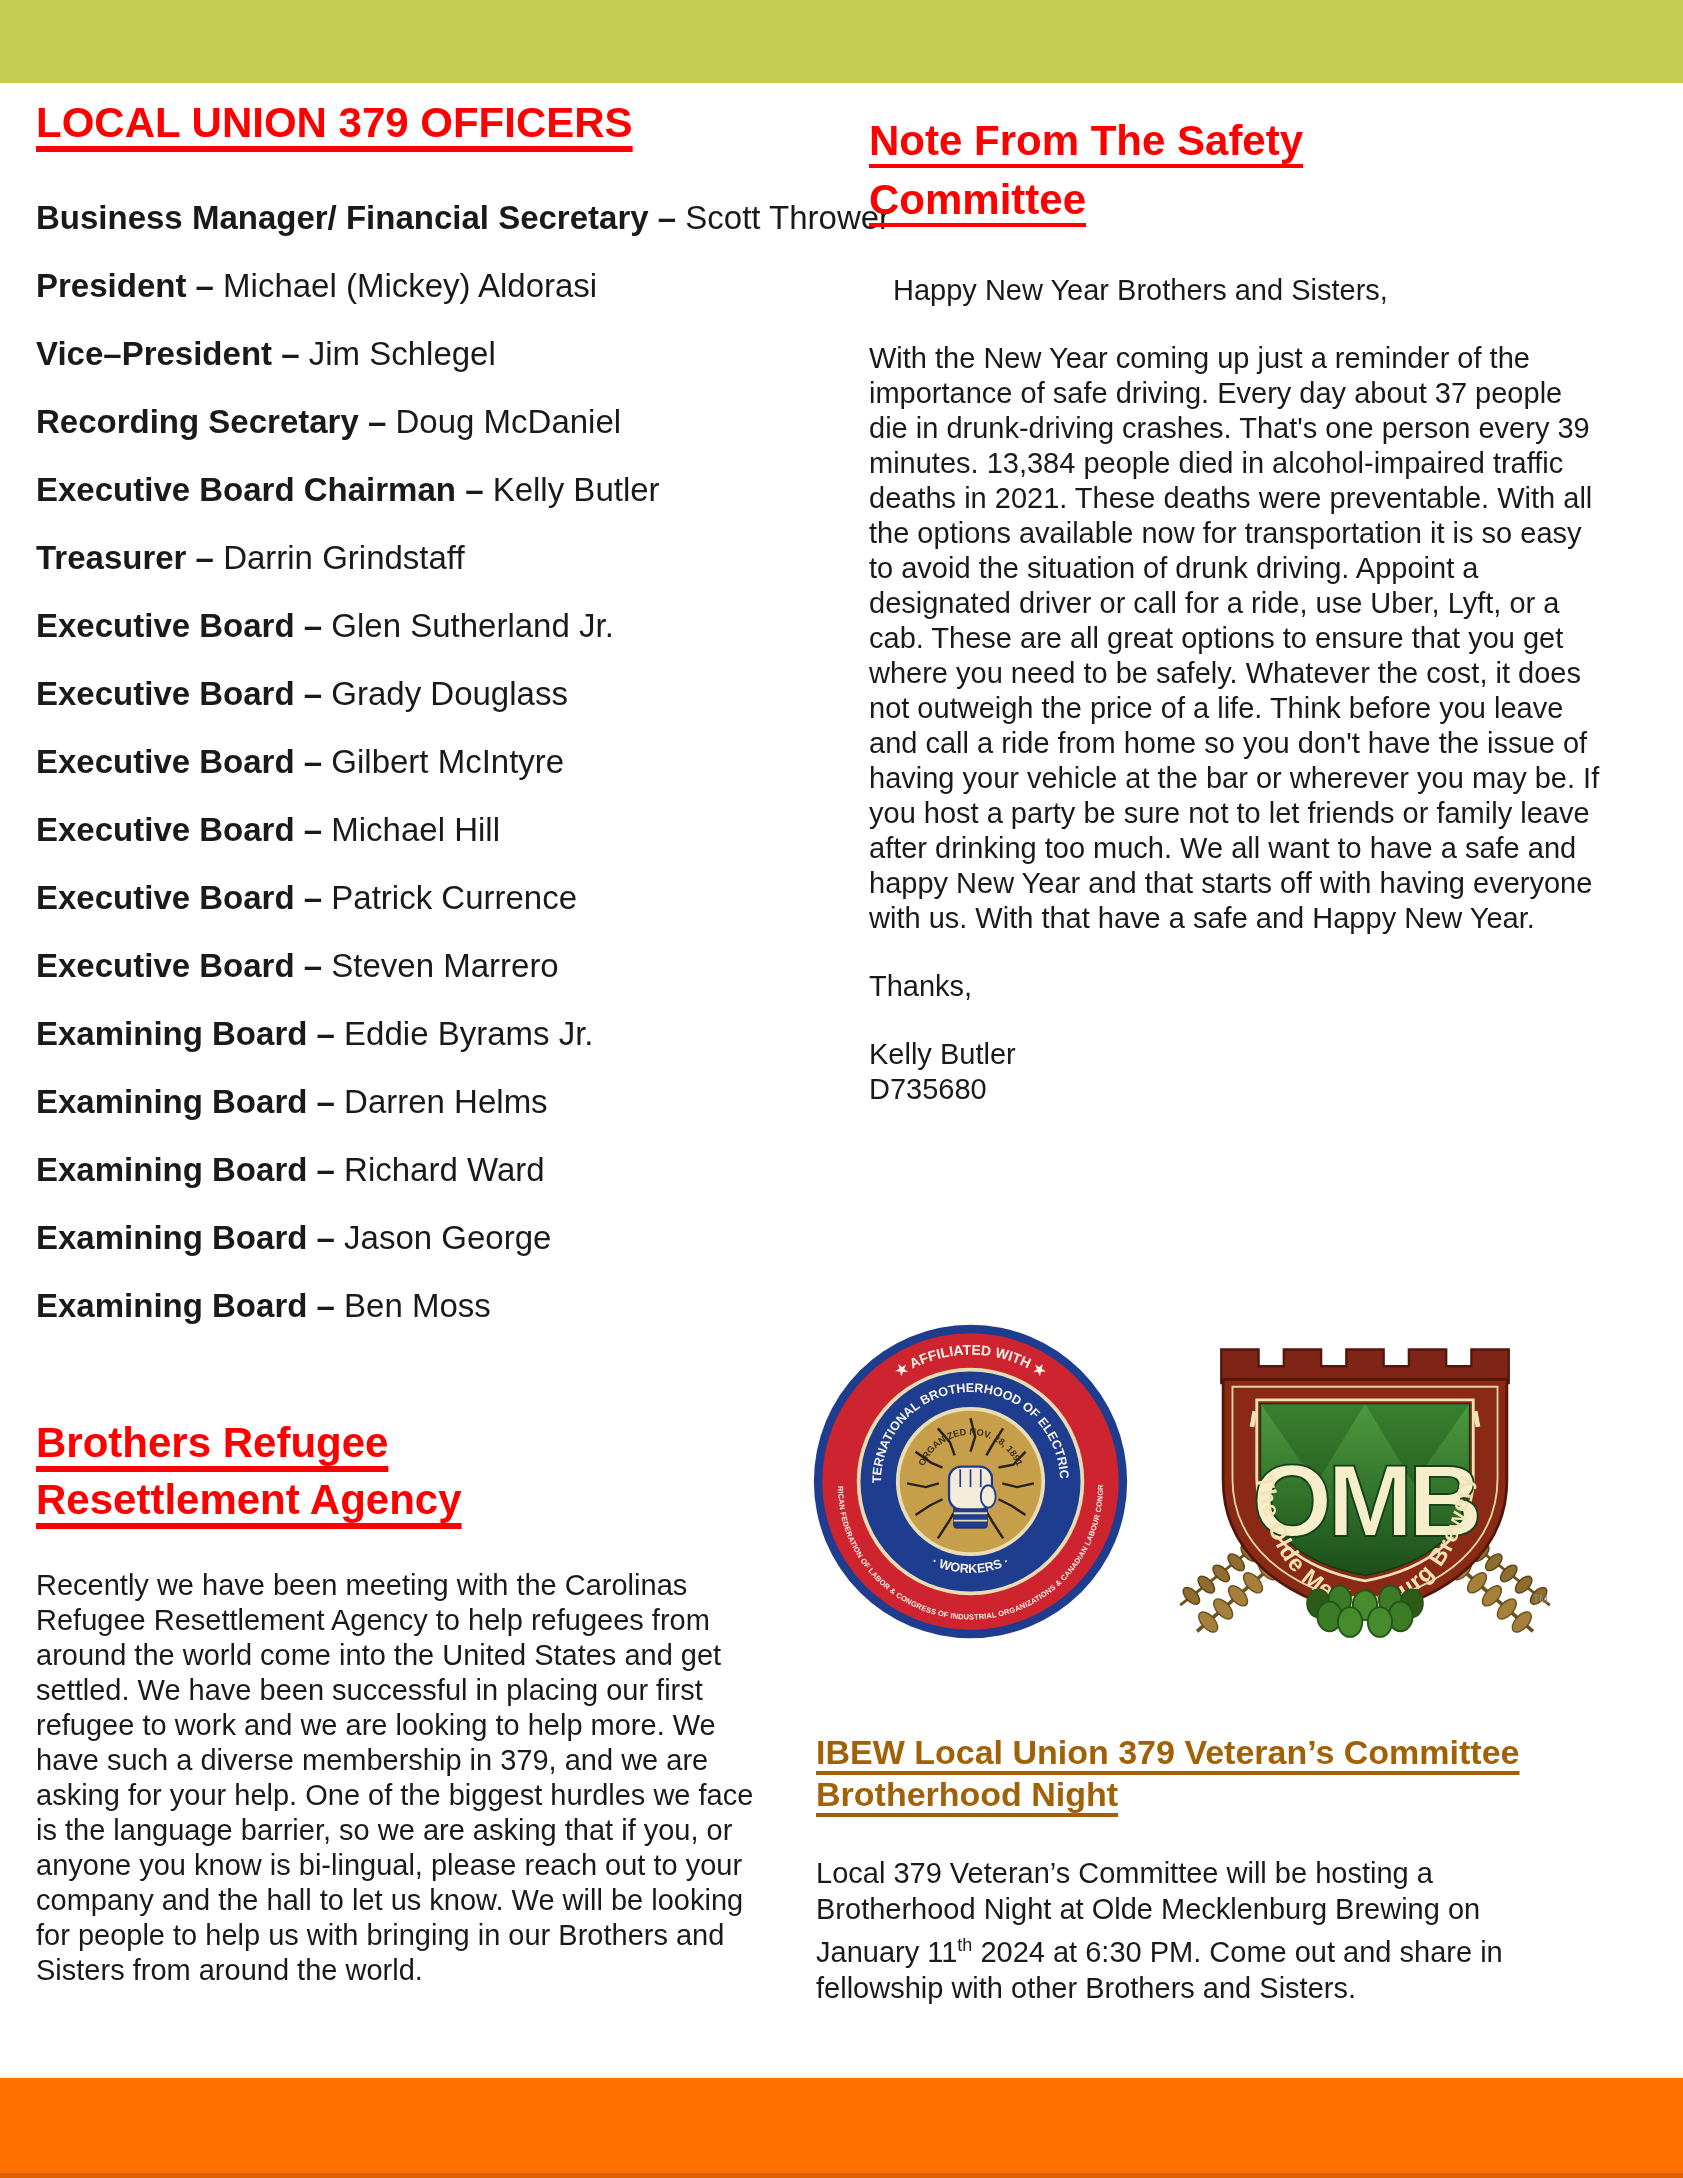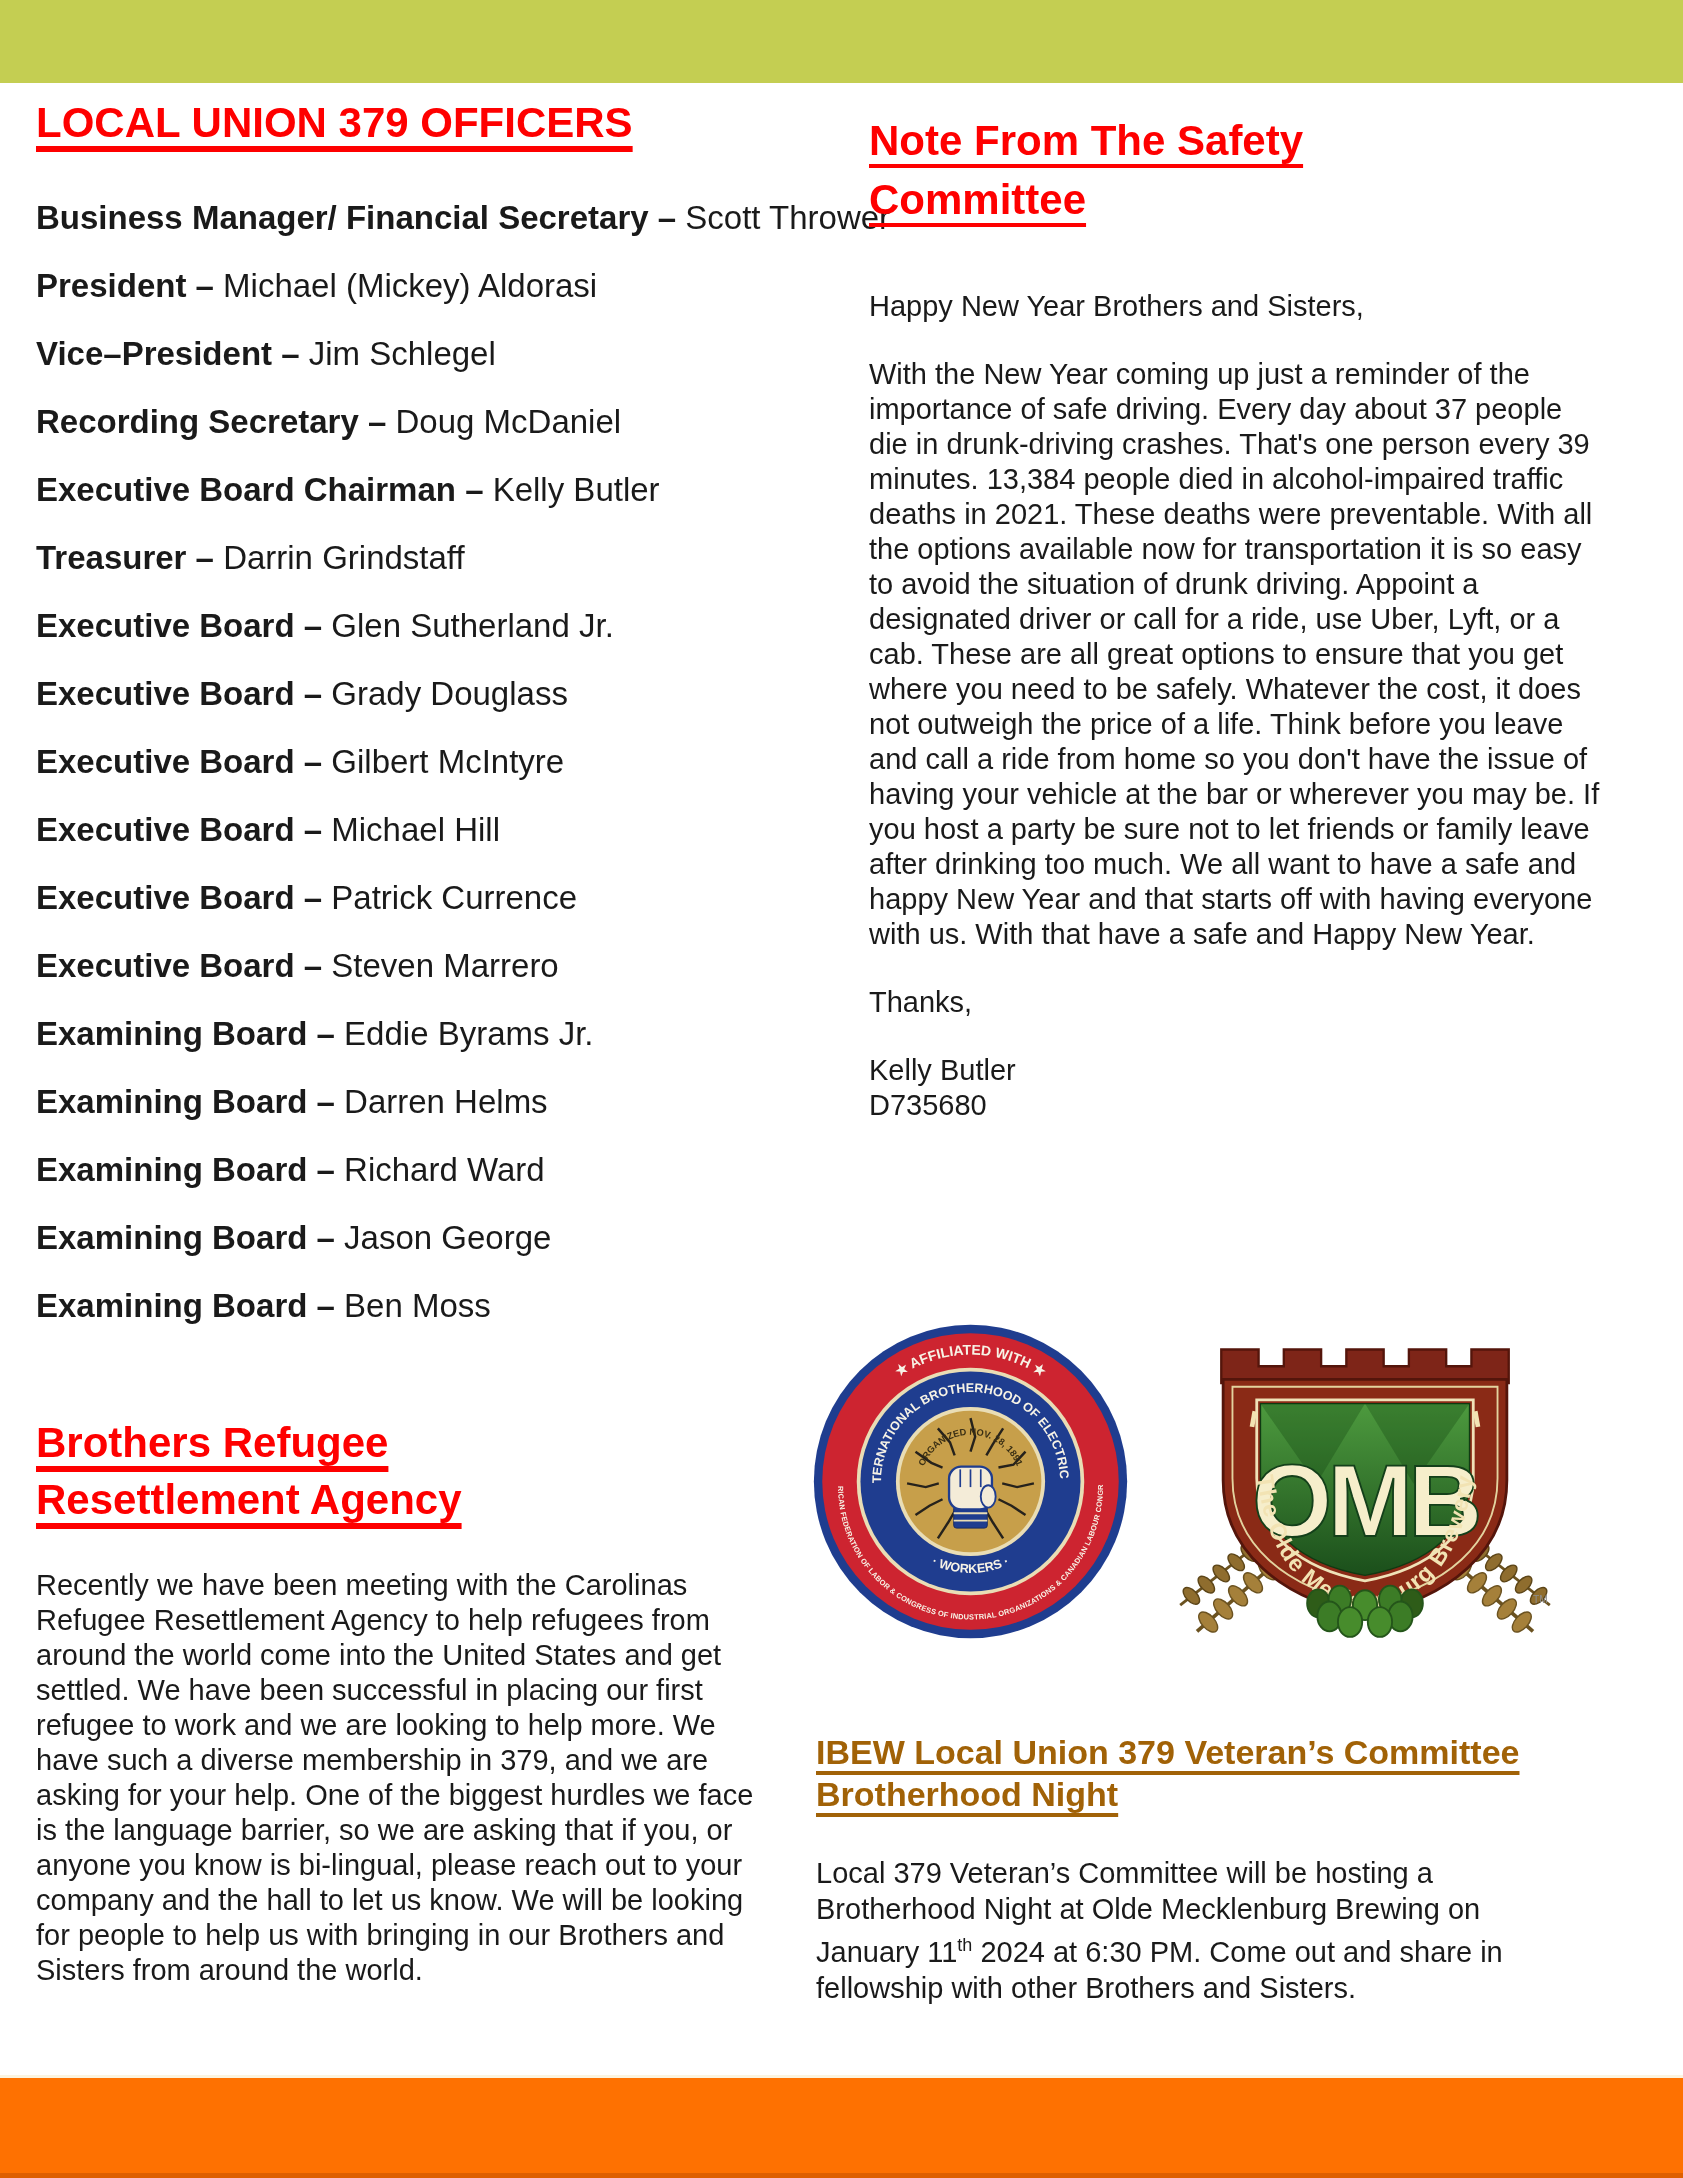--- a/index.html
+++ b/index.html
@@ -17,31 +17,31 @@
   .safety-section{left:869px;top:111px;width:737px;}
   .refugee-section{left:36px;top:1414px;width:735px;}
   .logos-row{left:812px;top:1323px;display:flex;gap:40px;align-items:flex-start;}
   .veterans-section{left:816px;top:1731px;width:764px;}
 
   h2.red-head{
     margin:0;color:#fe0000;font-size:42px;font-weight:bold;line-height:57px;
     text-decoration:underline;text-decoration-thickness:6px;text-underline-offset:9px;
   }
   .officers-section h2.red-head{margin-bottom:50px;line-height:55px;}
-  .safety-section h2.red-head{margin-bottom:60px;line-height:59px;text-decoration:underline;}
+  .safety-section h2.red-head{margin-bottom:44px;line-height:59px;text-decoration:underline;}
   .refugee-section h2.red-head{margin-bottom:40px;}
   h3.red-subhead{
     margin:0 0 40px 0;color:#a16207;font-size:34px;font-weight:bold;line-height:42px;
     text-decoration:underline;text-decoration-thickness:4px;text-underline-offset:7px;
   }
   .officer{font-size:33px;line-height:35px;margin-bottom:33px;white-space:nowrap;}
   .officer-title{font-weight:bold;}
   p.body-text{margin:0;font-size:29px;line-height:35px;}
   .safety-section p.body-text{margin-top:33px;}
-  .safety-section p.greeting{margin-top:0;}
+  .safety-section p.greeting{margin-top:0;margin-left:24px;}
   .veterans-section p.body-text{line-height:36px;}
   sup{font-size:0.62em;}
   svg text{font-family:"Liberation Sans", sans-serif;}
 </style>
 </head>
 <body>
 
 <div class="top-bar"></div>
 
 <div class="section officers-section">

